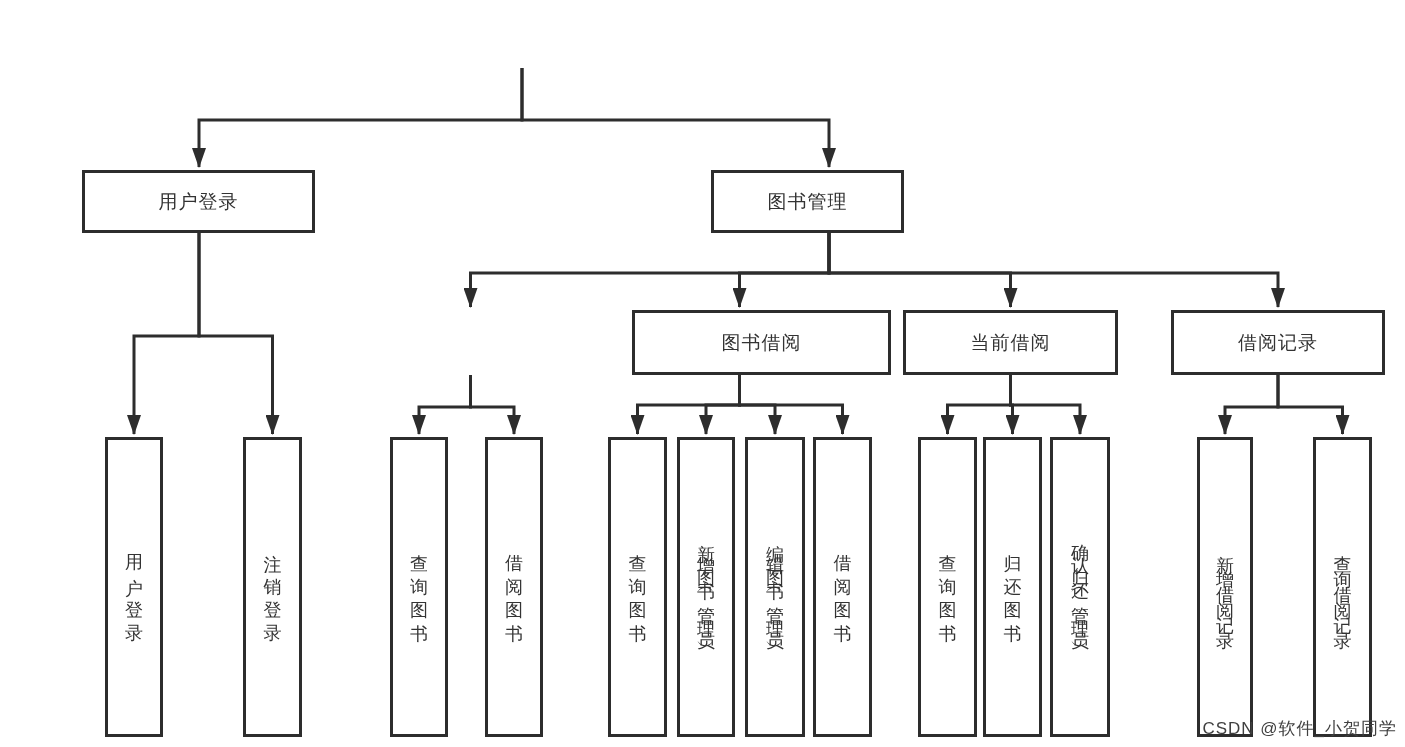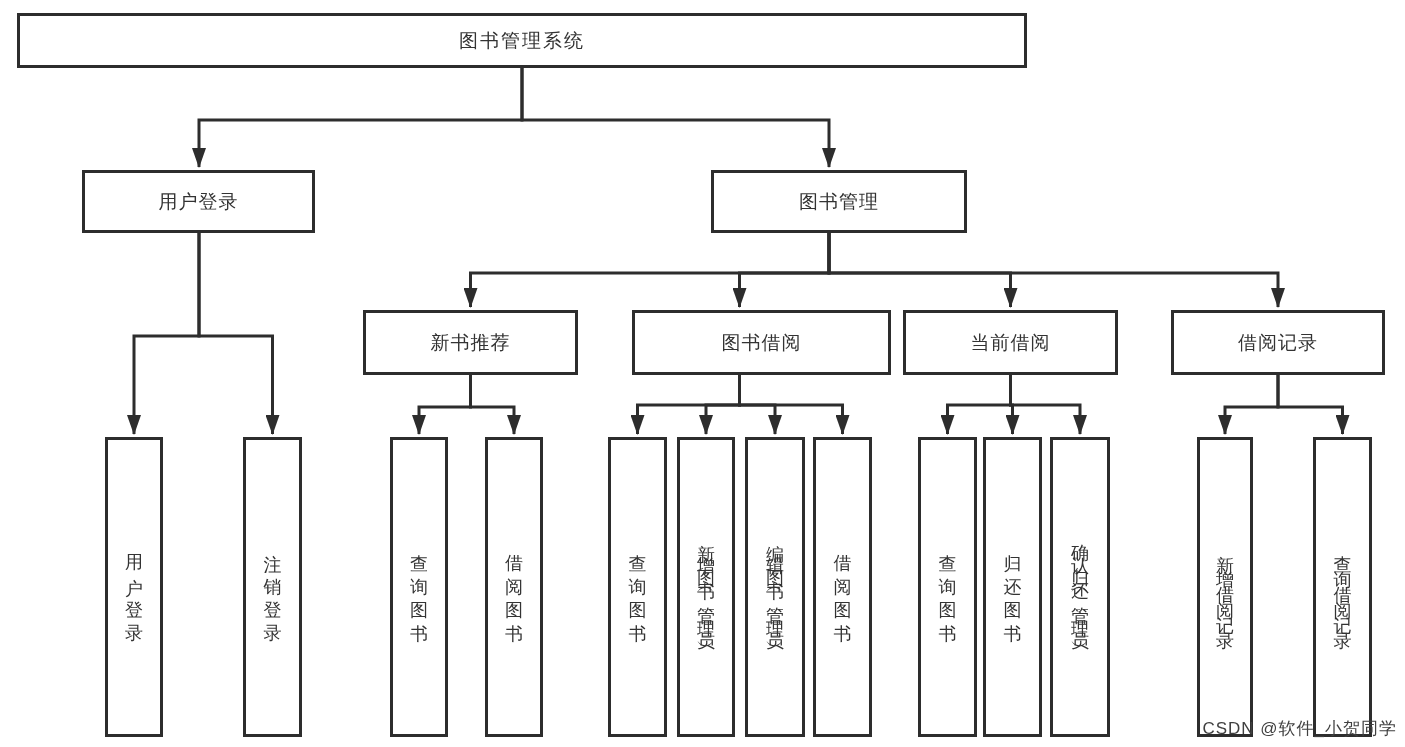--- a/index.html
+++ b/index.html
@@ -29,21 +29,21 @@
     font-size:18px;
     line-height:1;
     color:#333333;
   }
   .sp4{letter-spacing:1.3em;}
   .sp6{letter-spacing:0.85em;}
   .sp9{letter-spacing:0.7em;}
   
   .n-root   {left:17px;  top:13px;  width:1010px; height:55px; letter-spacing:2px;}
   .n-login  {left:82px;  top:170px; width:233px;  height:63px;}
-  .n-mgmt   {left:711px; top:170px; width:256px;  height:63px;}
+  .n-mgmt   {left:711px; top:170px; width:193px;  height:63px;}
   .n-newbk  {left:363px; top:310px; width:215px;  height:65px;}
   .n-borrow {left:632px; top:310px; width:259px;  height:65px;}
   .n-cur    {left:903px; top:310px; width:215px;  height:65px;}
   .n-rec    {left:1171px;top:310px; width:214px;  height:65px;}
   .l1 {left:105px; width:58px;}
   .l2 {left:243px; width:59px;}
   .l3 {left:390px; width:58px;}
   .l4 {left:485px; width:58px;}
   .l5 {left:608px; width:59px;}
   .l6 {left:677px; width:58px;}
@@ -96,26 +96,24 @@
 
       <path d="M1010.5,375 V405 H947.5 V434" marker-end="url(#arrow)"></path>
       <path d="M1010.5,375 V405 H1012.5 V434" marker-end="url(#arrow)"></path>
       <path d="M1010.5,375 V405 H1080 V434" marker-end="url(#arrow)"></path>
 
       <path d="M1278,375 V407 H1225 V434" marker-end="url(#arrow)"></path>
       <path d="M1278,375 V407 H1342.5 V434" marker-end="url(#arrow)"></path>
     </g>
   </svg>
 
-  <div class="node n-root">图书管理系统</div>
 
   <div class="node n-login">用户登录</div>
   <div class="node n-mgmt">图书管理</div>
 
-  <div class="node n-newbk">新书推荐</div>
   <div class="node n-borrow">图书借阅</div>
   <div class="node n-cur">当前借阅</div>
   <div class="node n-rec">借阅记录</div>
 
   <div class="node leaf l1">
     <span class="vtext sp4">用户登录</span>
   </div>
   <div class="node leaf l2">
     <span class="vtext sp4">注销登录</span>
   </div>

